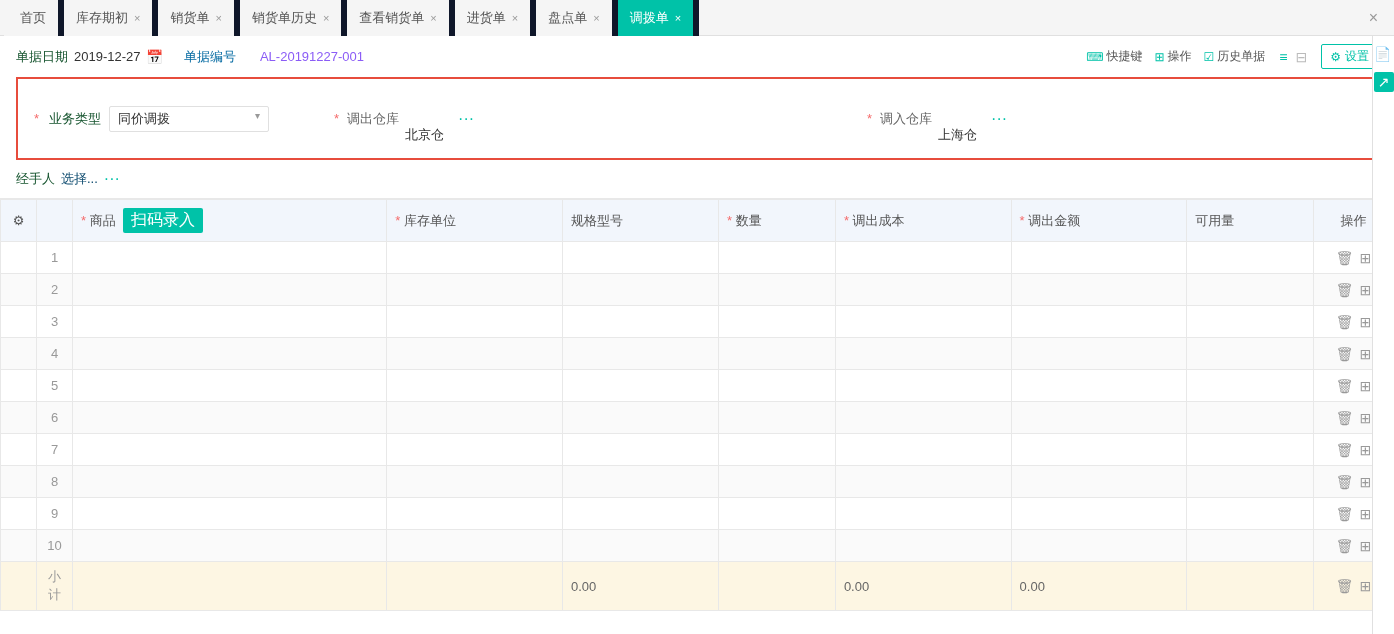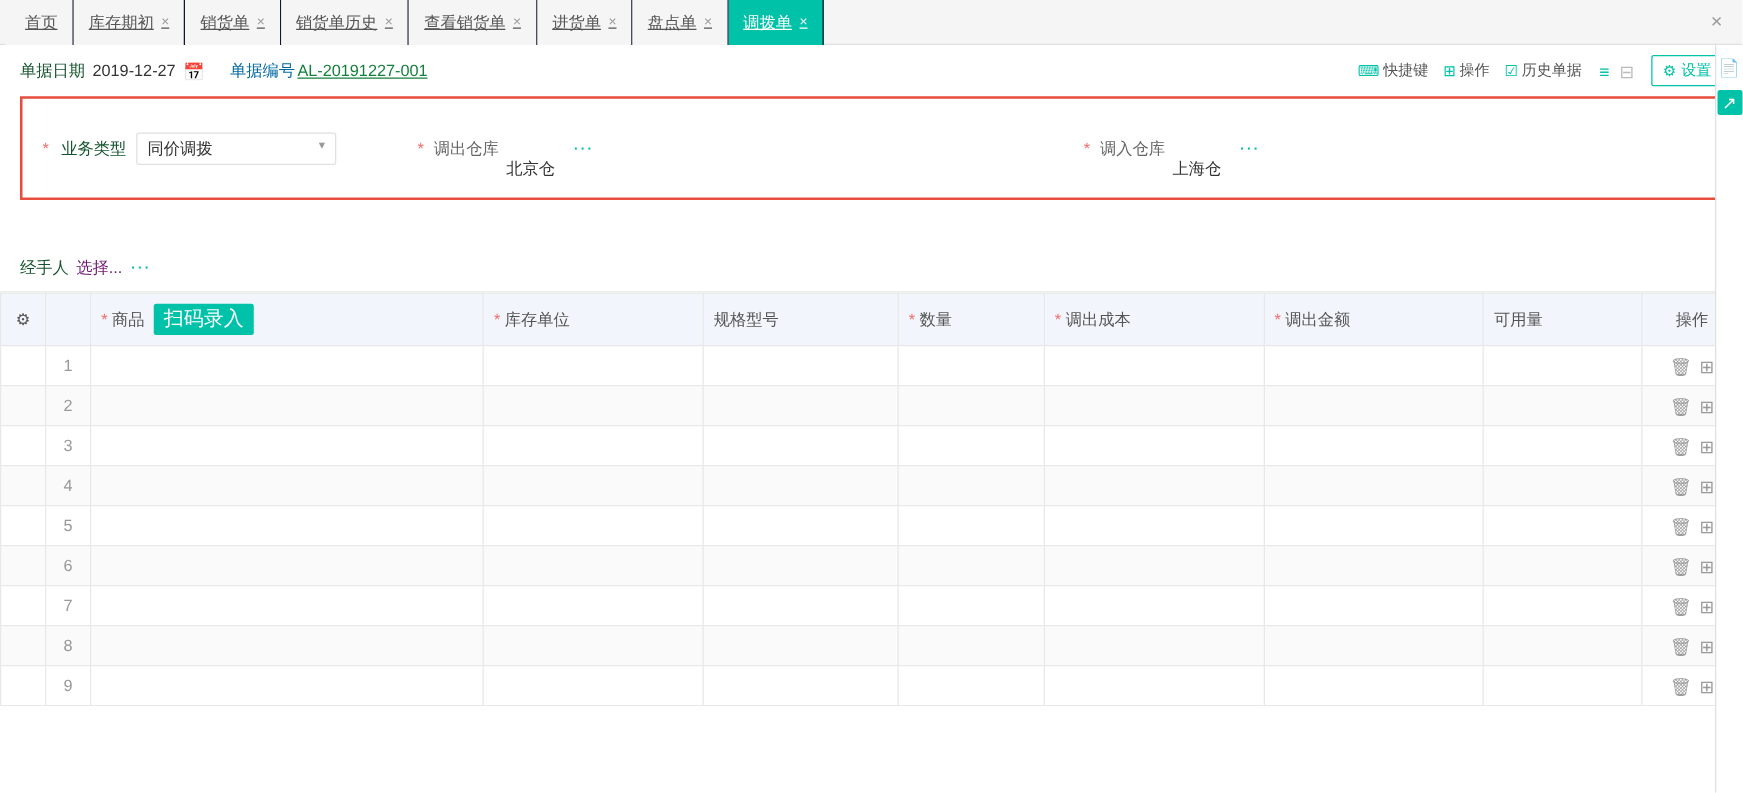--- a/index.html
+++ b/index.html
@@ -16,24 +16,23 @@
       position: relative;
     }
     .tab {
       display: flex;
       align-items: center;
       padding: 0 12px;
       height: 36px;
       cursor: pointer;
       font-size: 13px;
       color: #555;
-      border-right: 1px solid #0f172a;
+      border-right: 6px solid #0f172a;
       white-space: nowrap;
       background: #f5f5f5;
-      text-decoration: underline;
     }
     .tab:first-child { padding-left: 16px; }
     .tab.active {
       background: #00c2a8;
       color: #fff;
       font-weight: 500;
     }
     .tab .close-btn {
       margin-left: 6px;
       color: #999;
@@ -66,23 +65,22 @@
       align-items: center;
       margin-right: 24px;
     }
     .date-icon {
       color: #00c2a8;
       margin-left: 6px;
       cursor: pointer;
       font-size: 14px;
     }
     .doc-no {
-      color: #15803d;
-      margin-left: 2px;
-      text-decoration: underline;
+      color: #8b5cf6;
+      margin-left: 24px;
     }
     .top-action-item {
       display: flex;
       align-items: center;
       cursor: pointer;
       color: #555;
       gap: 3px;
     }
     .settings-btn {
       display: flex;
@@ -134,28 +132,27 @@
       min-width: 160px;
       cursor: pointer;
       color: #333;
       background: #fff;
       justify-content: space-between;
     }
     .chevron-icon { color: #999; font-size: 10px; }
 
     .handler-row {
       display: flex;
-      align-items: flex-end;
+      align-items: center;
       padding: 0 16px;
       margin-bottom: 10px;
     }
     .handler-placeholder {
-      color: #701a75;
+      color: #0c4a6e;
       margin-left: 6px;
-      margin-top: 35px;
     }
 
     
     .table-wrapper {
       overflow-x: auto;
       border-top: 1px solid #e8e8e8;
       margin: 0;
     }
     table {
       width: 100%;
@@ -574,20 +571,54 @@
       <td></td>
       <td></td>
       <td></td>
       <td class="op-col">
         <div class="op-icons">
           <span class="op-icon">🗑</span>
           <span class="op-icon">⊞</span>
         </div>
       </td>
     </tr>
+        <tr>
+      <td class="gear-col"></td>
+      <td class="row-num">10</td>
+      <td></td>
+      <td></td>
+      <td></td>
+      <td></td>
+      <td></td>
+      <td></td>
+      <td></td>
+      <td class="op-col">
+        <div class="op-icons">
+          <span class="op-icon">🗑</span>
+          <span class="op-icon">⊞</span>
+        </div>
+      </td>
+    </tr>
+        <tr class="subtotal">
+      <td class="gear-col"></td>
+      <td class="row-num" style="color:#999;">小计</td>
+      <td></td>
+      <td></td>
+      <td>0.00</td>
+      <td></td>
+      <td>0.00</td>
+      <td>0.00</td>
+      <td></td>
+      <td class="op-col">
+        <div class="op-icons">
+          <span class="op-icon">🗑</span>
+          <span class="op-icon">⊞</span>
+        </div>
+      </td>
+    </tr>
       </tbody>
   </table>
 </div>
 
 <div class="right-sidebar">
   <div class="sidebar-icon">📄</div>
   <div class="sidebar-icon active">↗</div>
 </div>
 
 </body></html>

